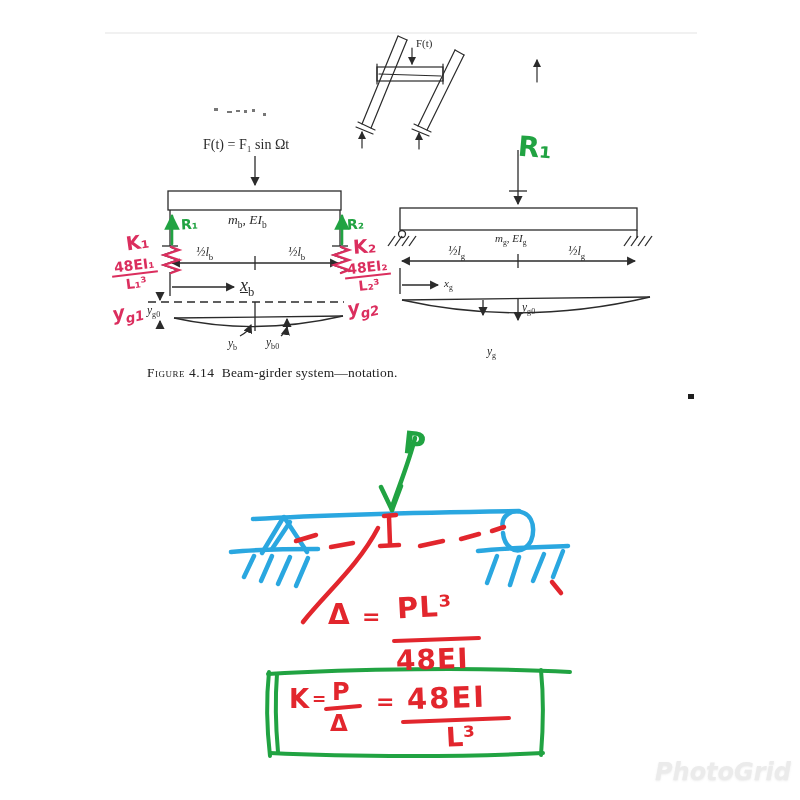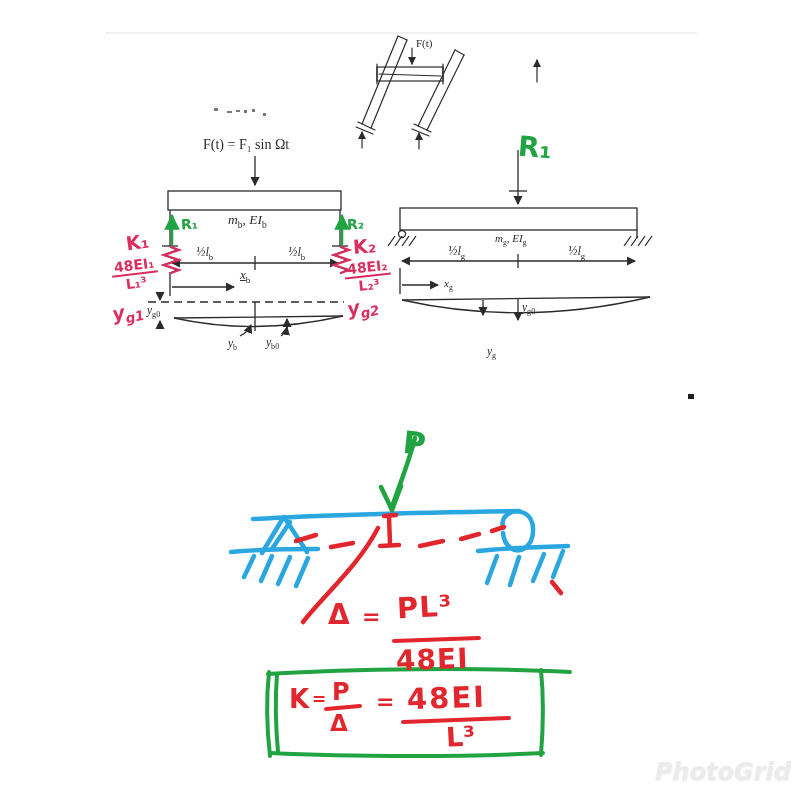--- a/index.html
+++ b/index.html
@@ -205,21 +205,21 @@
     <i>m</i><sub>b</sub><i>, EI</i><sub>b</sub>
   </span>
 
   <span class="lbl" style="left:196px;top:246px;font-size:12.5px;">
     <i>½l</i><sub>b</sub>
   </span>
   <span class="lbl" style="left:288px;top:246px;font-size:12.5px;">
     <i>½l</i><sub>b</sub>
   </span>
 
-  <span class="lbl" style="left:240px;top:268px;font-size:13px;text-decoration:underline;">
+  <span class="lbl" style="left:240px;top:276px;font-size:18px;text-decoration:underline;">
     <i>x</i><sub>b</sub>
   </span>
 
   <span class="lbl" style="left:147px;top:305px;font-size:11.5px;">
     <i>y</i><sub>g0</sub>
   </span>
   <span class="lbl" style="left:228px;top:338px;font-size:11.5px;">
     <i>y</i><sub>b</sub>
   </span>
   <span class="lbl" style="left:266px;top:337px;font-size:11.5px;">
@@ -240,20 +240,24 @@
   </span>
   <span class="lbl" style="left:487px;top:302px;font-size:11.5px;margin-top:44px;">
     <i>y</i><sub>g</sub>
   </span>
   <span class="lbl" style="left:522px;top:302px;font-size:11.5px;">
     <i>y</i><sub>g0</sub>
   </span>
 
   <span class="lbl pit" style="left:416px;top:38px;font-size:11px;">F(t)</span>
 
+  <span class="lbl caption" style="left:147px;top:366px;">
+    <span class="tag">Figure 4.14</span>&nbsp;
+    <span>Beam-girder system—notation.</span>
+  </span>
 
   <span class="lbl hand green" style="left:181px;top:217px;font-size:14px;transform:rotate(-3deg);">R₁</span>
   <span class="lbl hand green" style="left:347px;top:217px;font-size:14px;transform:rotate(-3deg);">R₂</span>
   <span class="lbl hand magenta" style="left:126px;top:233px;font-size:19px;transform:rotate(-8deg);">K₁</span>
   <span class="lbl hand magenta" style="left:353px;top:237px;font-size:19px;transform:rotate(-4deg);">K₂</span>
 
   <span class="lbl hand magenta frac" style="left:112px;top:258px;font-size:14px;transform:rotate(-7deg);">
     <span class="num">48EI₁</span>
       <span class="den">L₁³</span>
   </span>

